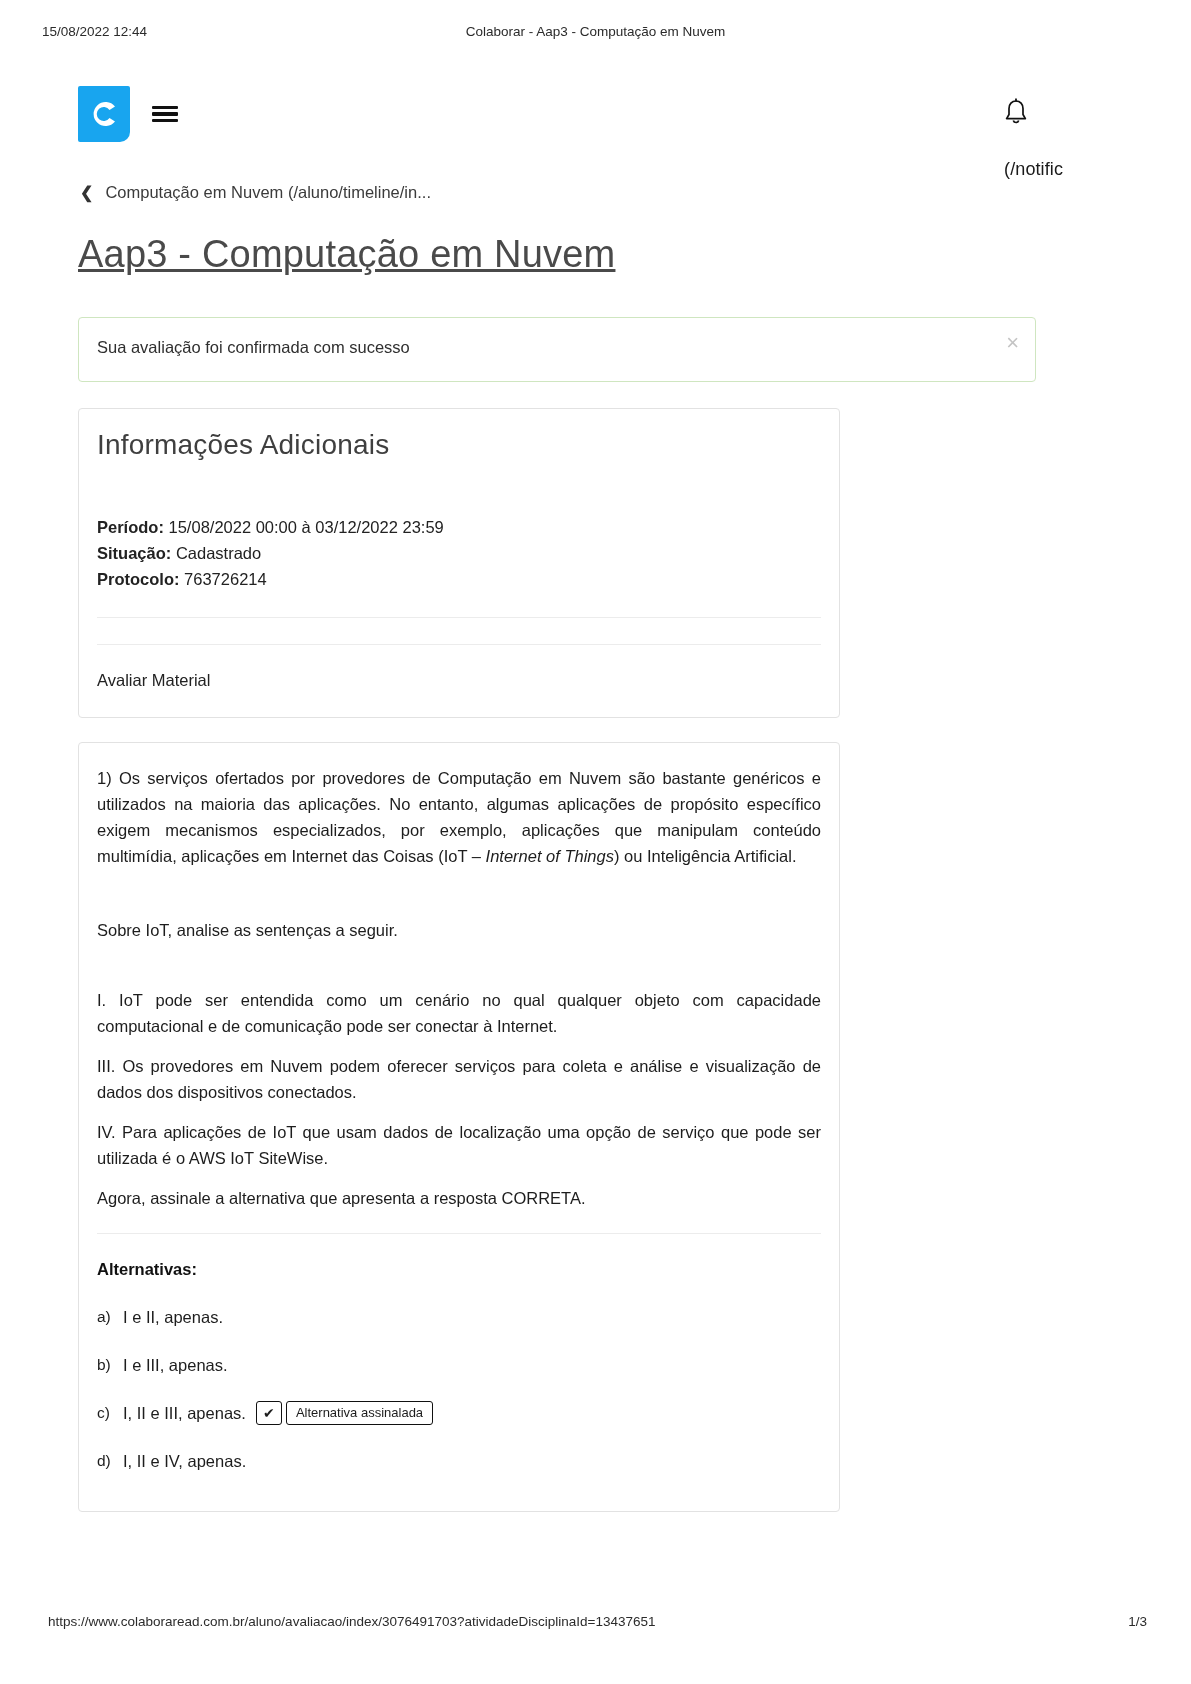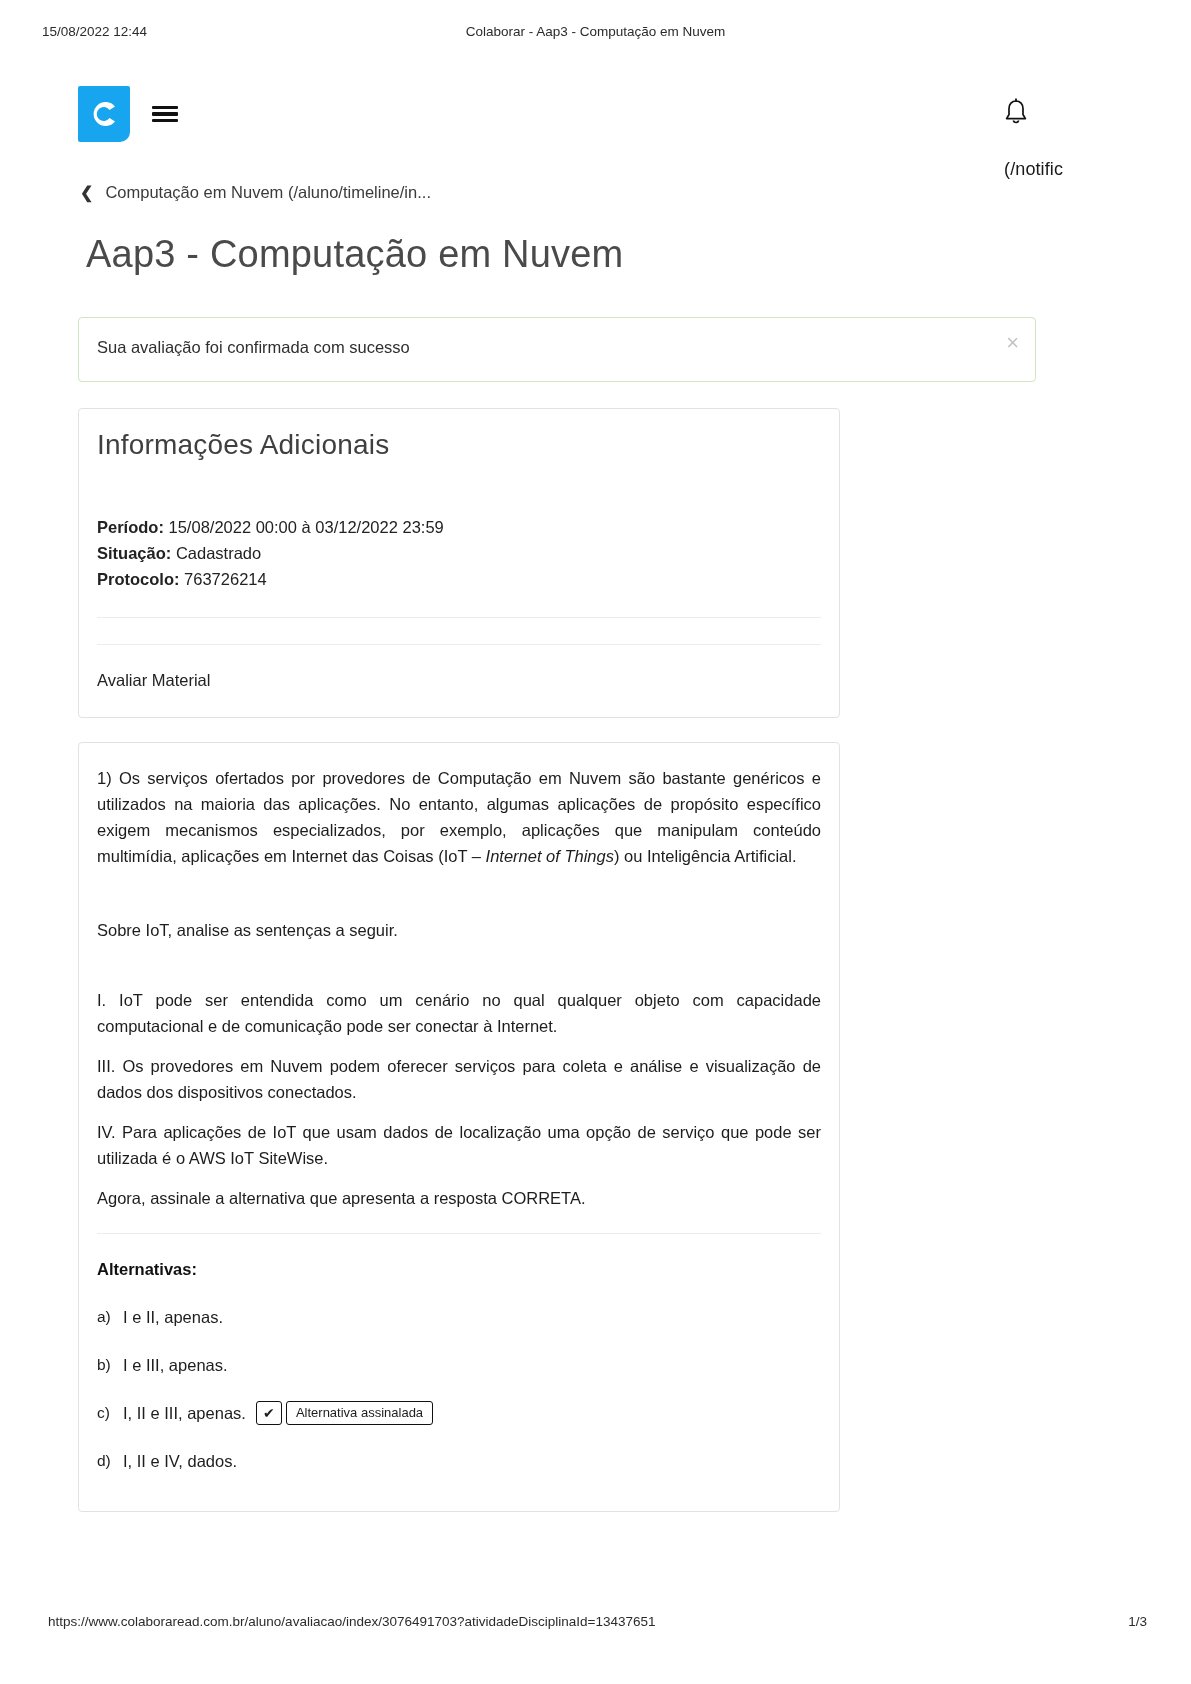--- a/index.html
+++ b/index.html
@@ -120,26 +120,27 @@
     font-size: 16px;
     color: #333;
     line-height: 1;
     font-weight: bold;
   }
 
   
   .page-title {
     position: absolute;
     top: 233px;
-    left: 86px;
+    left: 78px;
     font-size: 38px;
     font-weight: 300;
     color: #4a4a4a;
     letter-spacing: 0.2px;
     white-space: nowrap;
+    text-decoration: underline;
   }
 
   
   .alert {
     position: absolute;
     top: 317px;
     left: 78px;
     width: 958px;
     height: 65px;
     border: 1px solid #cfe6c0;
@@ -422,21 +423,21 @@
 
     <div class="alt-row">
       <span class="alt-letter">c)</span>
       <span class="alt-text">I, II e III, apenas.</span>
       <span class="alt-check">✔</span>
       <span class="alt-badge">Alternativa assinalada</span>
     </div>
 
     <div class="alt-row">
       <span class="alt-letter">d)</span>
-      <span class="alt-text">I, II e IV, dados.</span>
+      <span class="alt-text">I, II e IV, apenas.</span>
     </div>
 
   </div>
 </div>
 
 <div class="print-foot">
   <div class="pf-url">https://www.colaboraread.com.br/aluno/avaliacao/index/3076491703?atividadeDisciplinaId=13437651</div>
   <div class="pf-page">1/3</div>
 </div>
 

